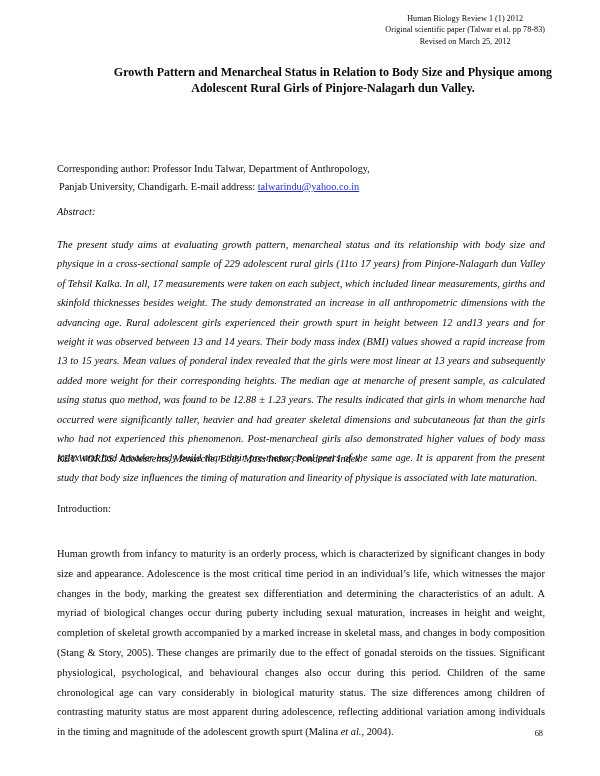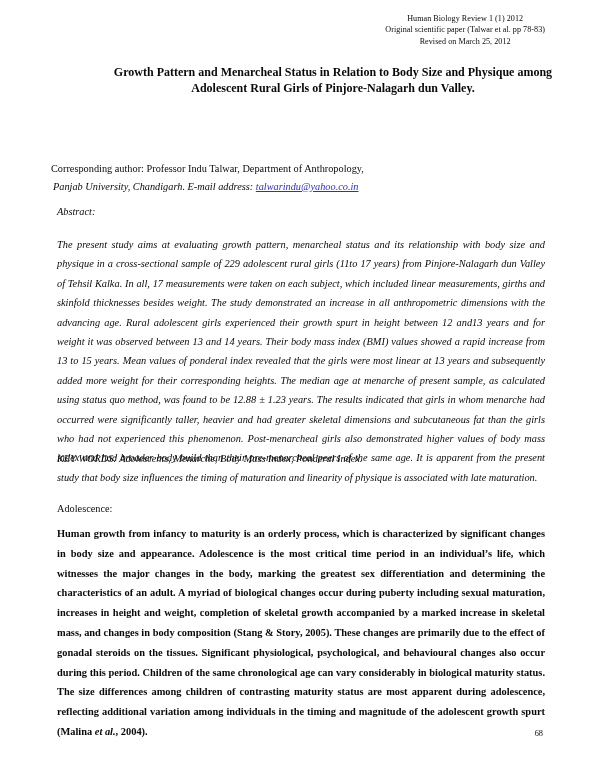--- a/index.html
+++ b/index.html
@@ -56,26 +56,26 @@
     width: 462px;
     text-align: center;
     font-size: 10.2px;
     line-height: 15.5px;
   }
 
   
   .corresponding {
     position: absolute;
     top: 160px;
-    left: 51px;
+    left: 57px;
     width: 492px;
     font-size: 10.3px;
     line-height: 18px;
   }
-  .corresponding .l2 { padding-left: 2px; font-style: italic; }
+  .corresponding .l2 { padding-left: 2px; }
   a.email {
     color: #2b31c8;
     text-decoration: underline;
   }
 
   
   .abstract-label {
     position: absolute;
     top: 206px;
     left: 57px;
@@ -109,28 +109,27 @@
   
   .intro-heading {
     position: absolute;
     top: 501px;
     left: 57px;
     font-size: 10.3px;
     line-height: 16px;
   }
   .intro-body {
     position: absolute;
-    top: 524px;
+    top: 544px;
     left: 57px;
     width: 488px;
     font-size: 10.4px;
     line-height: 19.8px;
     text-align: justify;
     text-justify: inter-word;
-    font-weight: bold;
   }
 
   
   .folio {
     position: absolute;
     top: 729px;
     right: 57px;
     font-size: 8.4px;
   }
 
@@ -156,18 +155,18 @@
   <div class="corresponding">
     <div>Corresponding author: Professor  Indu Talwar,  Department of Anthropology,</div>
     <div class="l2"><span> Panjab University, Chandigarh.  E-mail address: </span><a class="email" href="#">talwarindu@yahoo.co.in</a></div>
   </div>
 
   <div class="abstract-label">Abstract:</div>
   <div class="abstract-body">The present study aims at evaluating growth pattern, menarcheal status and its relationship with body size and physique in a cross-sectional sample of 229 adolescent rural girls (11to 17 years) from Pinjore-Nalagarh dun Valley of Tehsil Kalka. In all, 17 measurements were taken on each subject, which included linear measurements, girths and skinfold thicknesses besides weight. The study demonstrated an increase in all anthropometric dimensions with the advancing age. Rural adolescent girls experienced their growth spurt in height between 12 and13 years and for weight it was observed between 13 and 14 years. Their body mass index (BMI) values showed a rapid increase from 13 to 15 years.   Mean values of ponderal index revealed that the girls were most linear at 13 years and subsequently added more weight for their corresponding heights. The median age at menarche of present sample, as calculated using status quo method, was found to be 12.88 ± 1.23 years. The results indicated that girls in whom menarche had occurred were significantly taller, heavier and had greater skeletal dimensions and subcutaneous fat than the girls who had not experienced this phenomenon. Post-menarcheal girls also demonstrated higher values of body mass index and had broader body build than their pre-menarcheal peers of the same age. It is apparent from the present study that body size influences the timing of maturation and linearity of physique is associated with late maturation.</div>
 
   <div class="keywords">KEY WORDS: Adolescents, Menarche, Body Mass Index, Ponderal Index.</div>
 
-  <div class="intro-heading">Adolescence:</div>
+  <div class="intro-heading">Introduction:</div>
   <div class="intro-body"><span>Human growth from infancy to maturity is an orderly process, which is characterized by significant changes in body size and appearance. Adolescence is the most critical time period in an individual’s life, which witnesses the major changes in the body, marking the greatest sex differentiation and determining the characteristics of an adult. A myriad of biological changes occur during puberty including sexual maturation, increases in height and weight, completion of skeletal growth accompanied by a marked increase in skeletal mass, and changes in body composition (Stang &amp; Story, 2005). These changes are primarily due to the effect of gonadal steroids on the tissues. Significant physiological, psychological, and behavioural changes also occur during this period. Children of the same chronological age can vary considerably in biological maturity status. The size differences among children of contrasting maturity status are most apparent during adolescence, reflecting additional variation among individuals in the timing and magnitude of the adolescent growth spurt </span><span>(Malina </span><i>et al.</i><span>, 2004).</span></div>
 
   <div class="folio">68</div>
 
 </div>
 
 </body></html>

